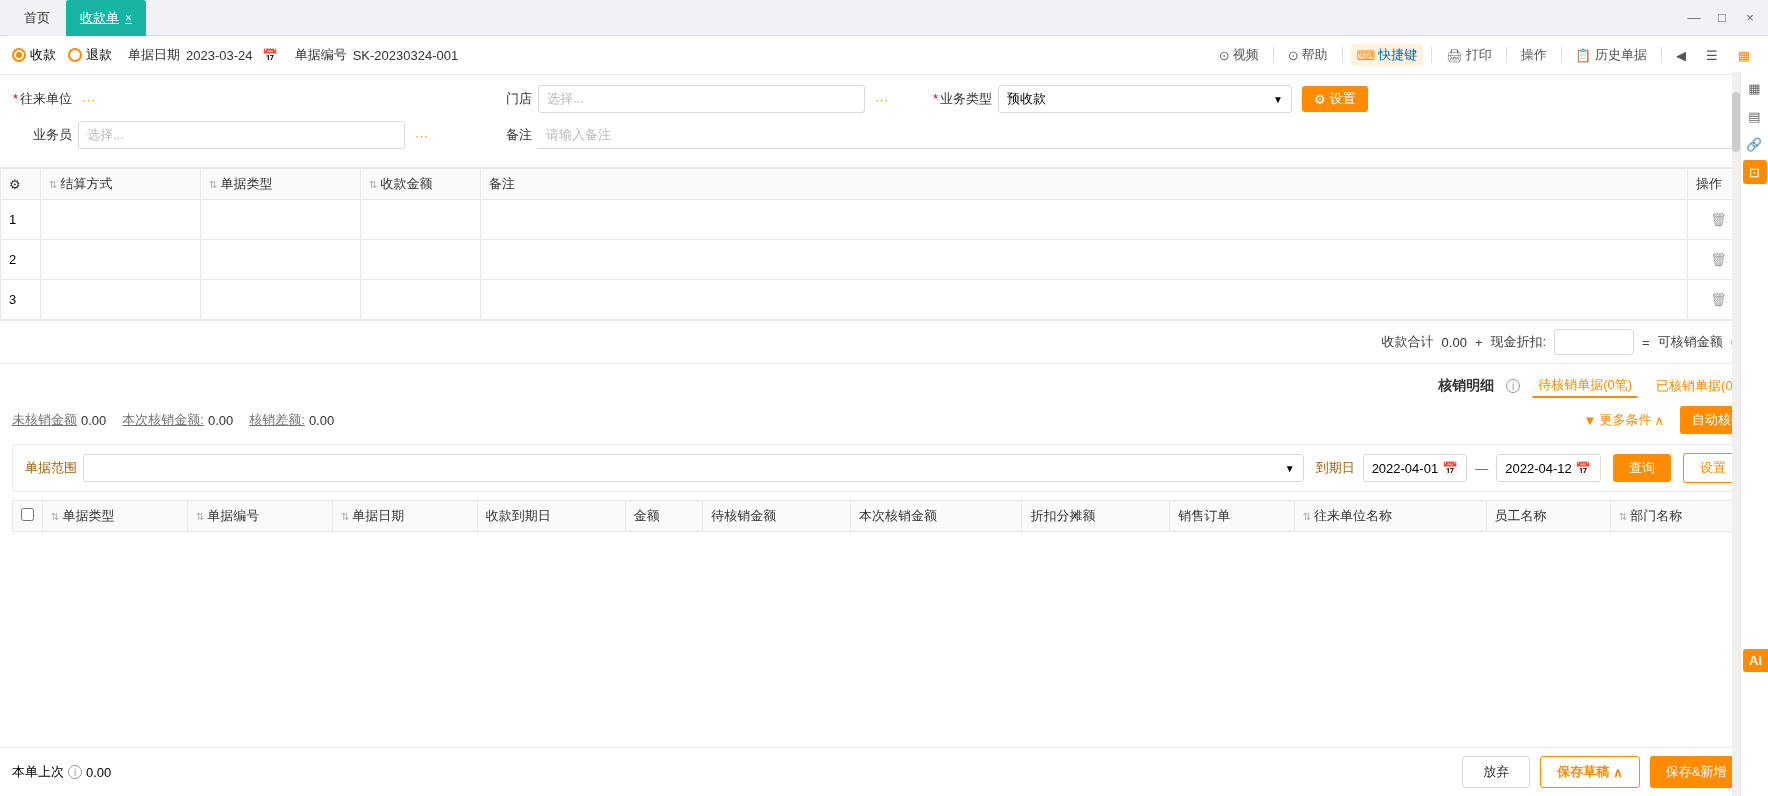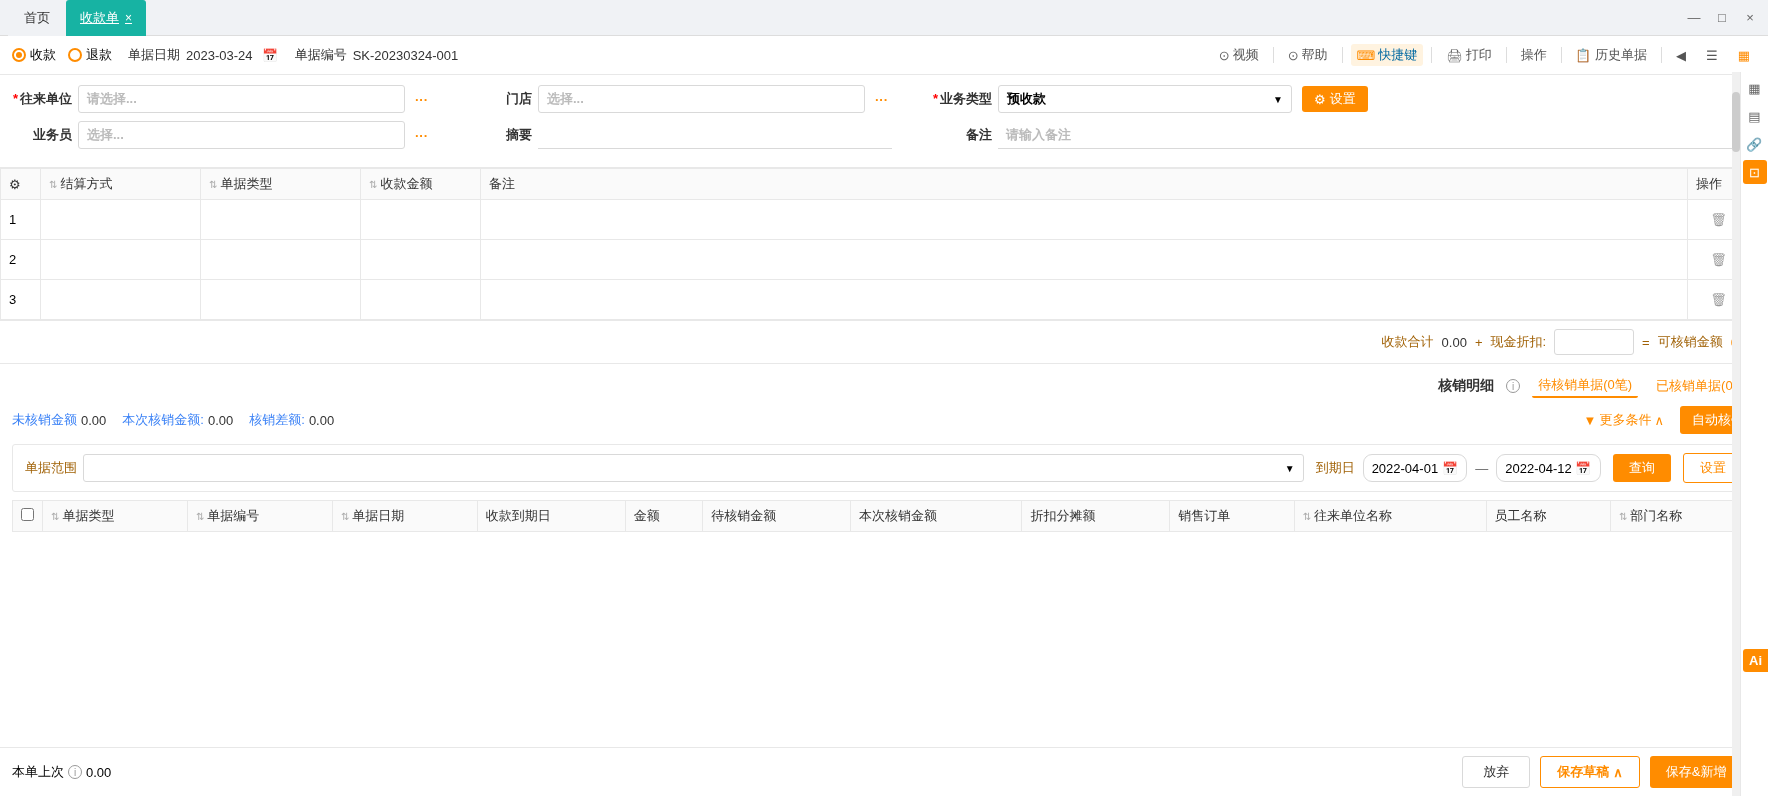--- a/index.html
+++ b/index.html
@@ -47,21 +47,21 @@
       display: flex; align-items: center; gap: 3px; color: #555; cursor: pointer;
       padding: 2px 6px; border-radius: 3px;
     }
     .toolbar-separator { width: 1px; height: 16px; background: #ddd; }
 
     
     .form-area {
       background: #fff; padding: 10px 12px; border-bottom: 1px solid #e8e8e8;
     }
     .form-row { display: flex; align-items: center; margin-bottom: 8px; gap: 0; }
-    .form-field { display: flex; align-items: center; flex: 1; gap: 6px; font-weight: bold; }
+    .form-field { display: flex; align-items: center; flex: 1; gap: 6px; }
     .form-field-label { color: #333; white-space: nowrap; min-width: 60px; text-align: right; }
     .required::before { content: '*'; color: #f00; margin-right: 2px; }
     .form-input {
       flex: 1; border: 1px solid #d9d9d9; border-radius: 3px; padding: 4px 8px;
       color: #bbb; cursor: pointer; display: flex; align-items: center; justify-content: space-between;
       min-height: 28px;
     }
     .form-input-plain {
       flex: 1; border-bottom: 1px solid #d9d9d9; padding: 4px 8px;
       color: #bbb; min-height: 28px; display: flex; align-items: center;
@@ -89,21 +89,21 @@
     .sort-icon { color: #aaa; font-size: 10px; }
 
     .table-action { display: flex; gap: 4px; justify-content: center; }
     .action-btn { background: none; border: none; cursor: pointer; color: #999; padding: 2px; }
 
     
     .summary-row {
       display: flex; align-items: center; justify-content: flex-end;
       padding: 8px 12px; background: #fff; gap: 8px; border-bottom: 1px solid #e8e8e8;
     }
-    .summary-label { color: #a16207; }
+    .summary-label { color: #404040; }
     .summary-value { color: #333; }
     .summary-orange { color: #ff8c00; font-weight: 500; }
     .discount-input {
       border: 1px solid #d9d9d9; border-radius: 3px; padding: 3px 8px; width: 80px; min-height: 26px;
     }
 
     
     .verify-section { background: #fff; padding: 10px 12px; flex: 1; overflow: auto; }
     .verify-title-row { display: flex; align-items: center; gap: 12px; margin-bottom: 8px; justify-content: flex-end; }
     .verify-title { font-size: 14px; font-weight: 600; color: #333; }
@@ -114,21 +114,21 @@
     .verify-tab.active { border-bottom: 2px solid #ff8c00; }
     .info-icon {
       display: inline-flex; align-items: center; justify-content: center;
       width: 14px; height: 14px; border-radius: 50%; border: 1px solid #999;
       color: #999; font-size: 10px; cursor: pointer;
     }
 
     
     .stats-row { display: flex; align-items: center; gap: 16px; margin-bottom: 10px; }
     .stat-item { display: flex; align-items: center; gap: 4px; }
-    .stat-label { color: #3b82f6; }
+    .stat-label { color: #737373; text-decoration: underline; }
     .stat-value { color: #333; }
     .more-conditions {
       margin-left: auto; color: #ff8c00; cursor: pointer; display: flex; align-items: center; gap: 3px;
     }
     .auto-btn {
       background: #ff8c00; color: #fff; border: none; border-radius: 3px;
       padding: 5px 12px; cursor: pointer;
     }
 
     
@@ -136,21 +136,21 @@
       display: flex; align-items: center; gap: 12px; padding: 8px 0; margin-bottom: 8px;
       border: 1px solid #e8e8e8; border-radius: 3px; padding: 8px 12px;
     }
     .filter-field { display: flex; align-items: center; gap: 6px; flex: 1; }
     .filter-label { color: #a16207; white-space: nowrap; }
     .filter-select {
       flex: 1; border: 1px solid #d9d9d9; border-radius: 3px; padding: 4px 8px;
       display: flex; align-items: center; justify-content: space-between; cursor: pointer; min-height: 28px;
     }
     .date-input {
-      border: 1px solid #d9d9d9; border-radius: 9px; padding: 4px 8px;
+      border: 1px solid #d9d9d9; border-radius: 3px; padding: 4px 8px;
       display: flex; align-items: center; gap: 4px; min-height: 28px; cursor: pointer;
     }
     .date-dash { color: #666; }
     .query-btn {
       background: #ff8c00; color: #fff; border: none; border-radius: 3px;
       padding: 5px 16px; cursor: pointer;
     }
     .set-btn {
       background: #fff; color: #ff8c00; border: 1px solid #ff8c00; border-radius: 3px;
       padding: 5px 16px; cursor: pointer;
@@ -285,23 +285,20 @@
       <div class="toolbar-btn">☰</div>
       <div class="toolbar-btn" style="color:#ff8c00;">▦</div>
     </div>
   </div>
 
   <div class="form-area">
     <div class="form-row">
 
       <div class="form-field" style="max-width:420px;">
         <span class="form-field-label required">往来单位</span>
-        <div class="form-input">
-          <span style="color:#bbb;">请选择...</span>
-        </div>
         <span class="ellipsis-btn">···</span>
       </div>
 
       <div class="form-field" style="max-width:420px; margin-left:40px;">
         <span class="form-field-label">门店</span>
         <div class="form-input">
           <span style="color:#bbb;">选择...</span>
         </div>
         <span class="ellipsis-btn">···</span>
       </div>
@@ -323,24 +320,20 @@
     <div class="form-row">
 
       <div class="form-field" style="max-width:420px;">
         <span class="form-field-label">业务员</span>
         <div class="form-input">
           <span style="color:#bbb;">选择...</span>
         </div>
         <span class="ellipsis-btn">···</span>
       </div>
 
-      <div class="form-field" style="margin-left:40px; max-width:420px;">
-        <span class="form-field-label">摘要</span>
-        <div class="form-input-plain"></div>
-      </div>
 
       <div class="form-field" style="margin-left:40px; flex:1;">
         <span class="form-field-label">备注</span>
         <div class="form-input-plain">
           <span style="color:#bbb;">请输入备注</span>
         </div>
       </div>
     </div>
   </div>
 

